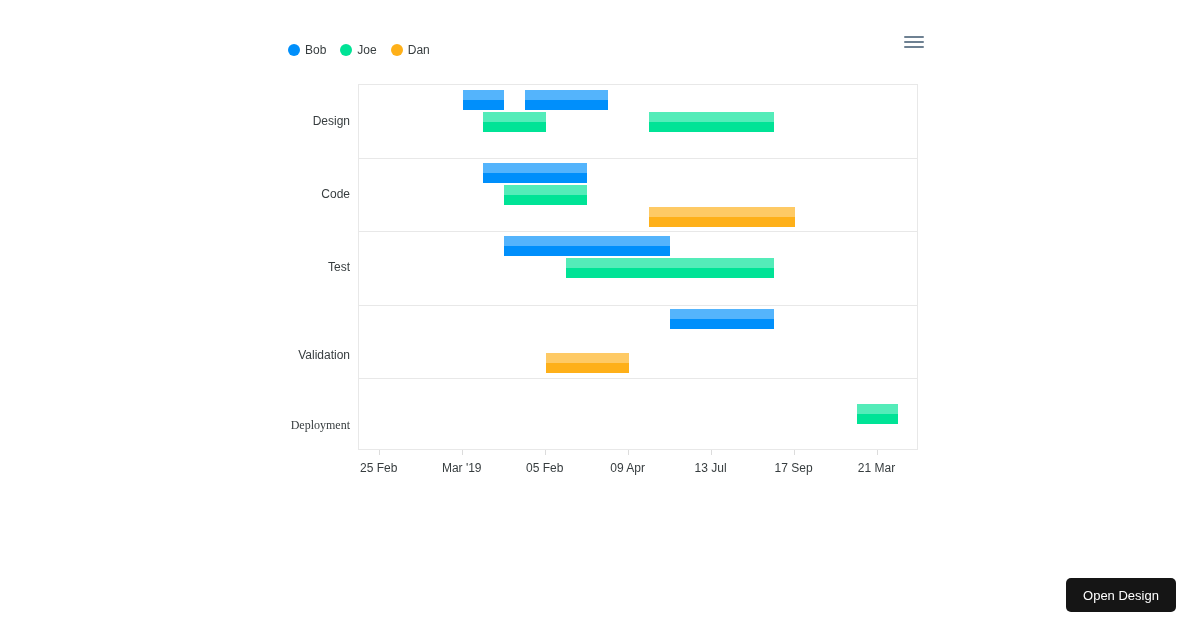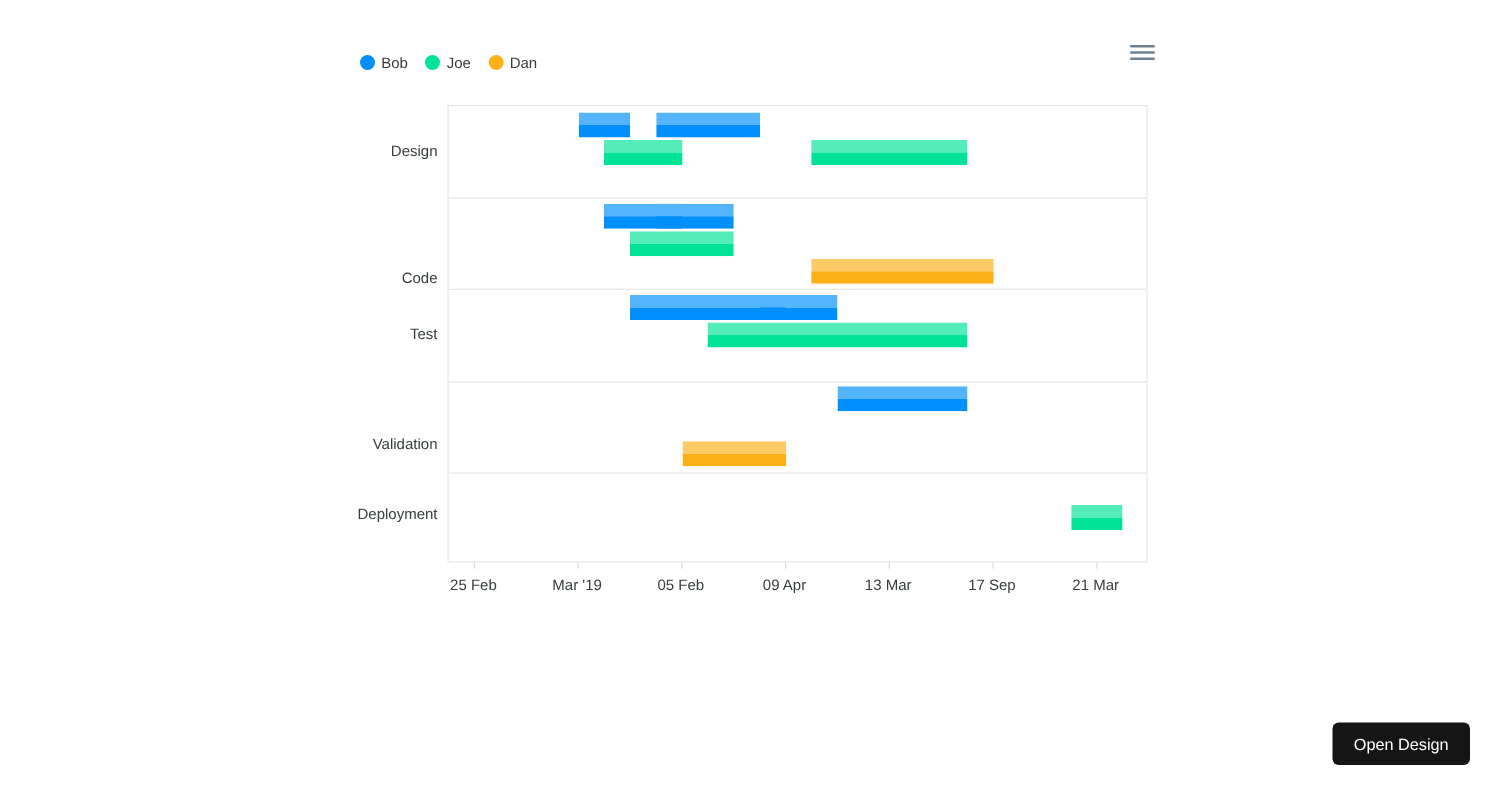--- a/index.html
+++ b/index.html
@@ -81,24 +81,24 @@
 
   <div id="toolbar">
     <span class="bar b1"></span>
     <span class="bar b2"></span>
     <span class="bar b3"></span>
   </div>
 
   <div id="plot-wrap">
     <div id="y-labels">
         <div class="y-label" style="top: 36.6px;">Design</div>
-        <div class="y-label" style="top: 109.8px; margin-top: 28px;">Code</div>
+        <div class="y-label" style="top: 109.8px;">Code</div>
         <div class="y-label" style="top: 183px;">Test</div>
         <div class="y-label" style="top: 271px;">Validation</div>
-        <div class="y-label" style="top: 327px;">Deployment</div>
+        <div class="y-label" style="top: 341px; font-family: Liberation Serif, serif;">Deployment</div>
       </div>
     <div id="plot">
         <div class="row-sep" style="top: 73.2px;"></div>
         <div class="row-sep" style="top: 146.4px;"></div>
         <div class="row-sep" style="top: 219.6px;"></div>
         <div class="row-sep" style="top: 292.8px;"></div>
         <div class="bar-rect" style="left: 103.704px; width: 41.4815px; top: 4.6px;">
           <span class="hi" style="background: rgb(84, 180, 252);"></span>
           <span class="lo" style="background: rgb(0, 143, 251);"></span>
         </div>
@@ -158,21 +158,21 @@
     <div id="x-axis">
         <div class="x-tick" style="left: 20.7407px;"></div>
         <div class="x-label" style="left: 20.7407px;">25 Feb</div>
         <div class="x-tick" style="left: 103.704px;"></div>
         <div class="x-label" style="left: 103.704px;">Mar '19</div>
         <div class="x-tick" style="left: 186.667px;"></div>
         <div class="x-label" style="left: 186.667px;">05 Feb</div>
         <div class="x-tick" style="left: 269.63px;"></div>
         <div class="x-label" style="left: 269.63px;">09 Apr</div>
         <div class="x-tick" style="left: 352.593px;"></div>
-        <div class="x-label" style="left: 352.593px;">13 Mar</div>
+        <div class="x-label" style="left: 352.593px;">13 Jul</div>
         <div class="x-tick" style="left: 435.556px;"></div>
         <div class="x-label" style="left: 435.556px;">17 Sep</div>
         <div class="x-tick" style="left: 518.519px;"></div>
         <div class="x-label" style="left: 518.519px;">21 Mar</div>
       </div>
   </div>
 
 </div>
 
 <button id="sandbox-btn">Open Design</button>

